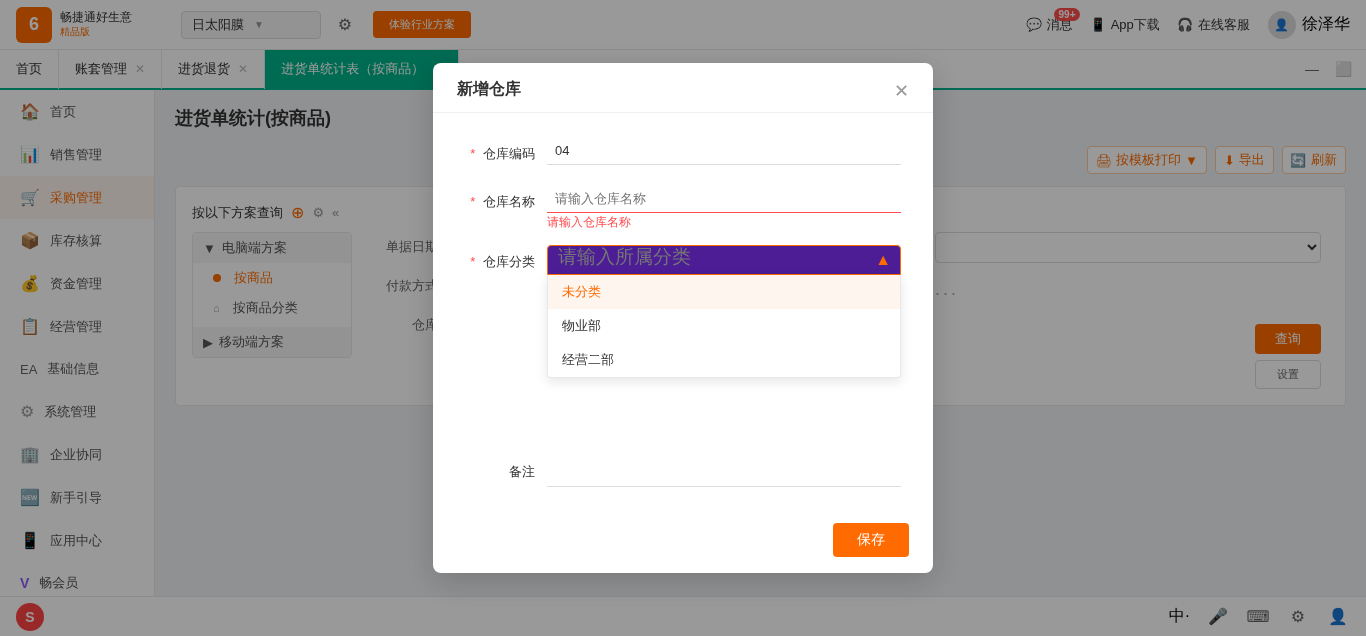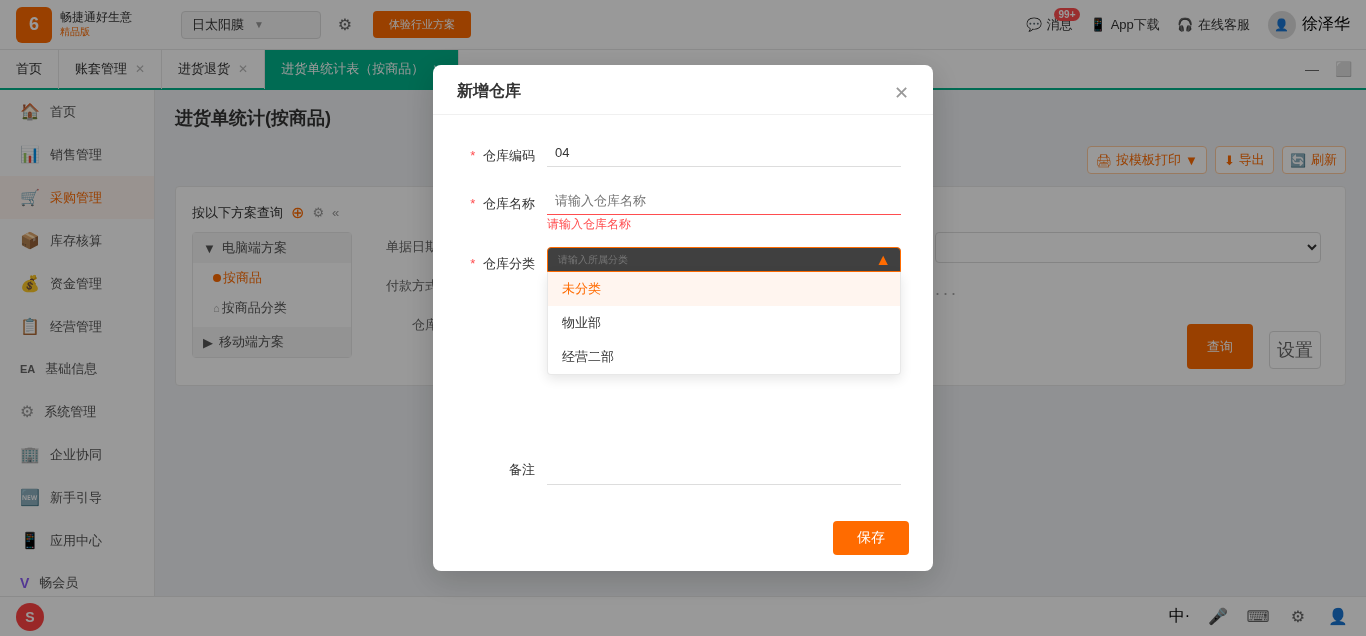--- a/index.html
+++ b/index.html
@@ -231,23 +231,22 @@
       padding: 6px 20px;
       font-size: 13px;
       cursor: pointer;
     }
     .set-btn {
       background: #fff;
       color: #666;
       border: 1px solid #ddd;
       border-radius: 4px;
       padding: 6px 7px;
-      font-size: 18px;
-      cursor: pointer;
-      margin-top: 7px;
+      font-size: 11px;
+      cursor: pointer;
     }
 
     .filter-section {
       background: #fff;
       border: 1px solid #e8e8e8;
       border-radius: 4px;
       padding: 16px;
       margin-bottom: 12px;
     }
     .filter-header {
@@ -277,21 +276,21 @@
       display: flex;
       align-items: center;
       gap: 6px;
     }
     .scheme-item {
       padding: 6px 20px;
       color: #555;
       cursor: pointer;
       display: flex;
       align-items: center;
-      gap: 2px;
+      gap: 13px;
     }
     .scheme-item.active { color: #ff6b00; }
     .scheme-item .dot {
       width: 8px;
       height: 8px;
       border-radius: 50%;
       background: #ff6b00;
       flex-shrink: 0;
     }
     .scheme-item .home-icon { color: #aaa; font-size: 11px; }
@@ -402,25 +401,25 @@
     }
     .modal-select-wrap {
       flex: 1;
       margin-left: 12px;
       position: relative;
     }
     .modal-select-input {
       width: 100%;
       border: 1px solid #ff6b00;
       border-radius: 4px 4px 0 0;
-      padding: 6px 32px 6px 10px;
-      font-size: 10px;
+      padding: 0 32px 6px 10px;
+      font-size: 19px;
       color: #bbb;
       outline: none;
-      background: #404040;
+      background: #4c1d95;
     }
     .modal-select-arrow {
       position: absolute;
       right: 10px;
       top: 50%;
       transform: translateY(-50%);
       color: #ff6b00;
       font-size: 16px;
       pointer-events: none;
     }
@@ -623,21 +622,21 @@
     </div>
     <div class="sidebar-item">
       <span class="sidebar-icon">💰</span>
       <span>资金管理</span>
     </div>
     <div class="sidebar-item">
       <span class="sidebar-icon">📋</span>
       <span>经营管理</span>
     </div>
     <div class="sidebar-item">
-      <span class="sidebar-icon" style="font-size:11px;font-weight:bold;color:#666;text-align:center;">EA</span>
+      <span class="sidebar-icon" style="font-size:13px;font-weight:normal;color:#666;text-align:center;">EA</span>
       <span>基础信息</span>
     </div>
     <div class="sidebar-item">
       <span class="sidebar-icon">⚙</span>
       <span>系统管理</span>
     </div>
     <div class="sidebar-item">
       <span class="sidebar-icon">🏢</span>
       <span>企业协同</span>
     </div>
@@ -719,21 +718,21 @@
 
         <div style="flex:1; display:flex; flex-direction:column; gap:10px; padding-right:8px;">
           <div class="form-row">
             <span class="form-label">单据状态</span>
             <select class="form-select"></select>
           </div>
           <div class="form-row">
             <span class="form-label">商品</span>
             <span class="dots-btn">···</span>
           </div>
-          <div style="display:flex; flex-direction:row; gap:16px; margin-left:auto;">
+          <div style="display:flex; flex-direction:column; gap:6px; margin-left:auto;">
             <button class="query-btn">查询</button>
             <button class="set-btn">设置</button>
           </div>
         </div>
       </div>
     </div>
 
     <div class="empty-state">
       <div style="font-size:48px;">🖼</div>
       <div>请选择方案来缩小分析范围</div>

